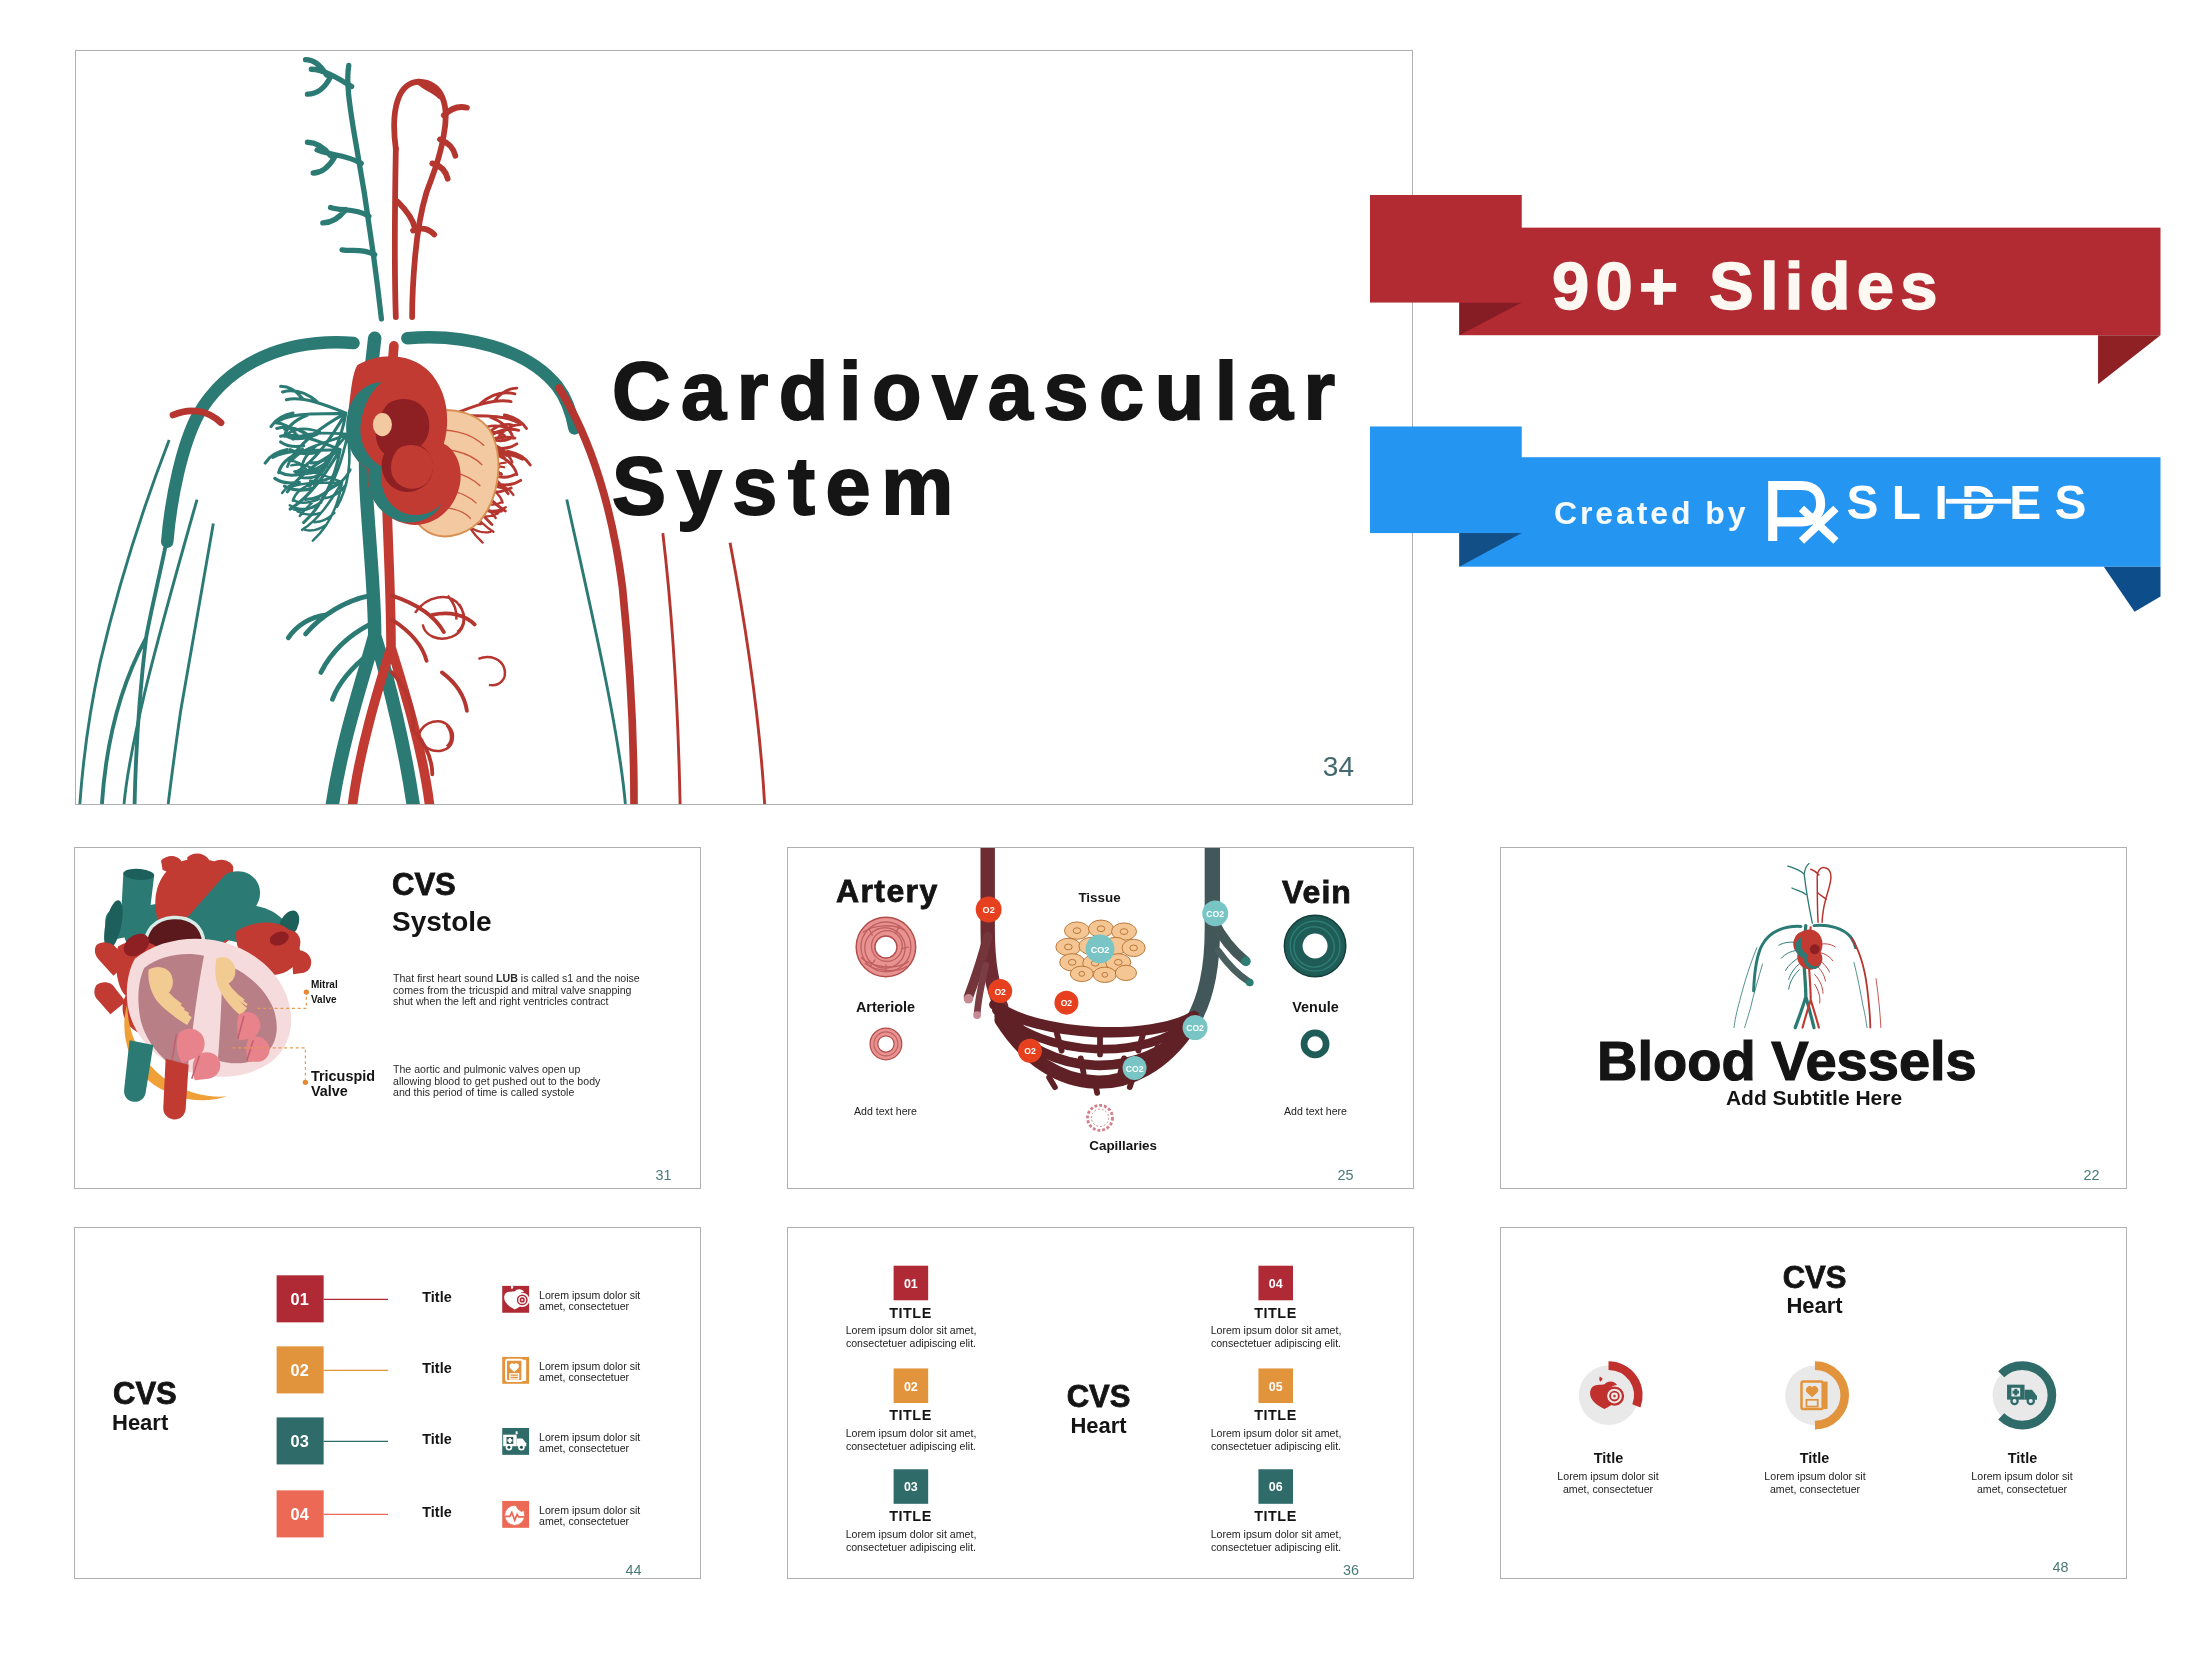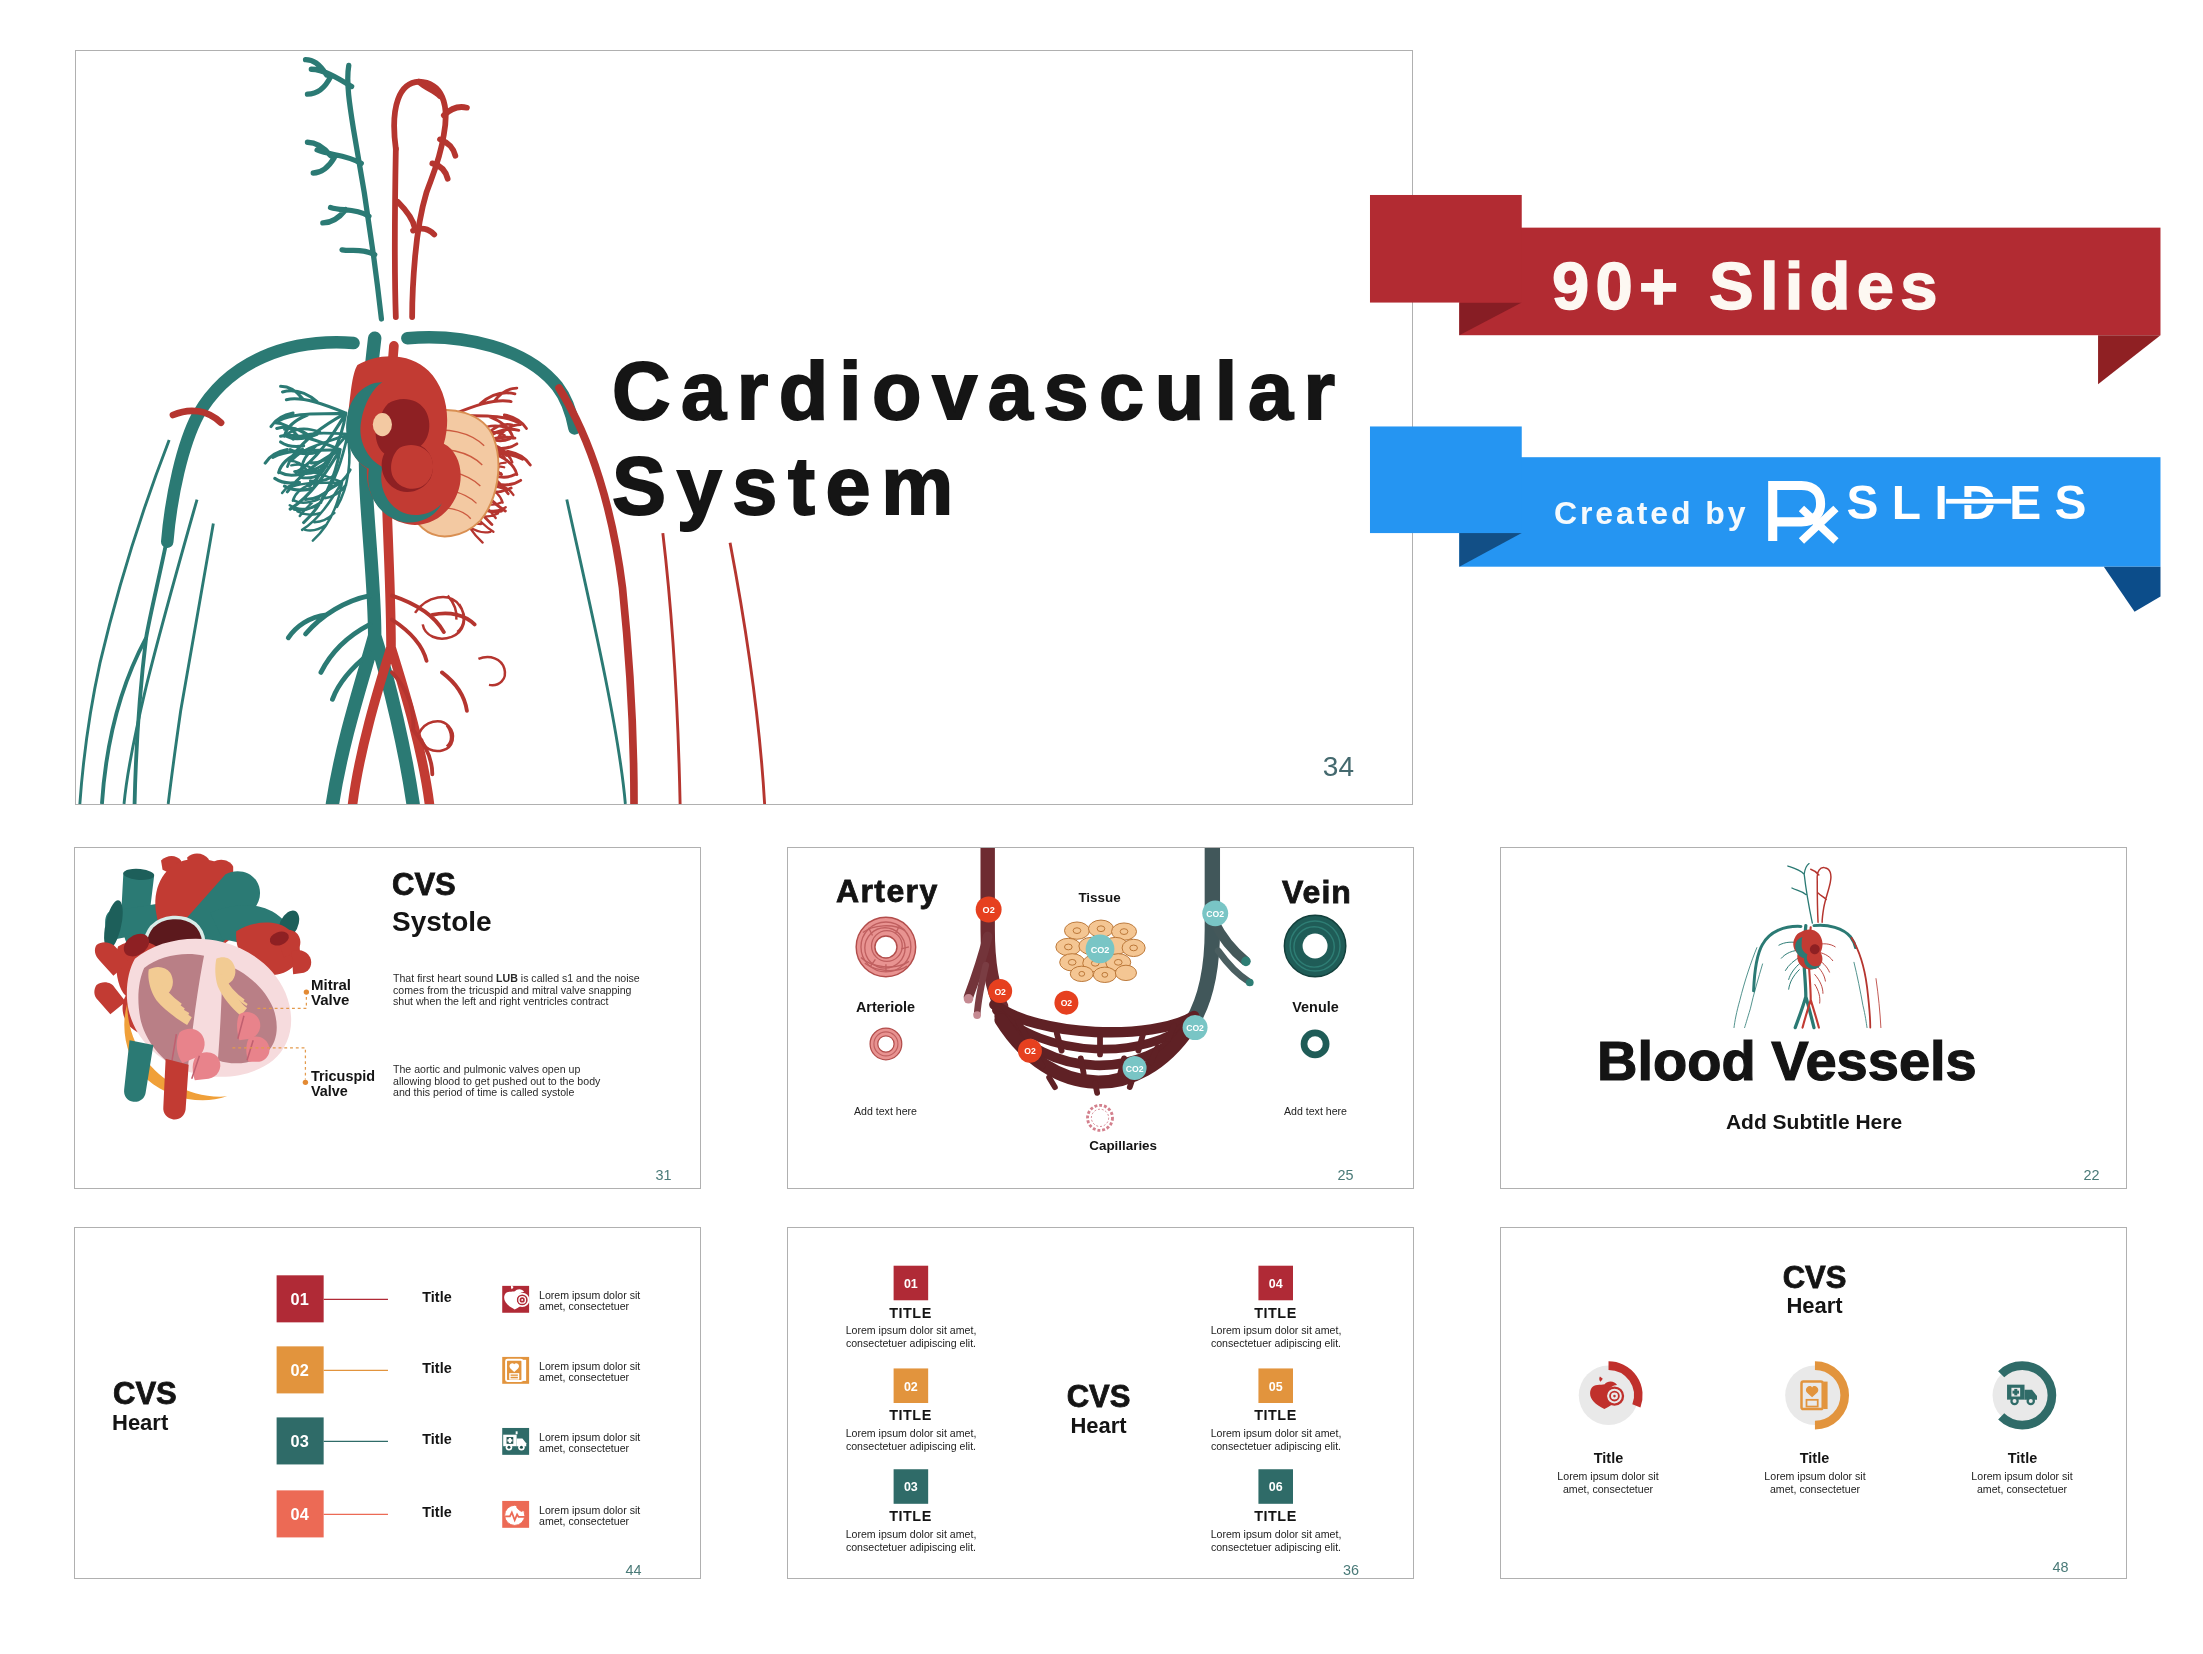--- a/index.html
+++ b/index.html
@@ -212,21 +212,21 @@
 
   <g stroke="#e39a4d" stroke-width="1.3" stroke-dasharray="3,3" fill="none">
     <path d="M268,1050 L319,1050 L319,1036"></path>
     <path d="M242,1091 L318,1091 L318,1124"></path>
   </g>
   <circle cx="319" cy="1033" r="2.8" fill="#e38a33"></circle>
   <circle cx="318" cy="1127" r="2.8" fill="#e38a33"></circle>
 </svg>
 <div class="abs" style="left:392px;top:869px;font-size:31px;line-height:31px;font-weight:bold;color:#141414;-webkit-text-stroke:0.8px #141414;">CVS</div>
 <div class="abs" style="left:392px;top:912px;font-size:28px;line-height:20px;font-weight:bold;color:#141414;">Systole</div>
-<div class="abs" style="left:311px;top:977px;font-size:15px;line-height:15px;font-weight:bold;color:#141414;">Mitral<br>Valve</div>
+<div class="abs" style="left:311px;top:977px;font-size:10px;line-height:15px;font-weight:bold;color:#141414;">Mitral<br>Valve</div>
 <div class="abs" style="left:311px;top:1069px;font-size:14.4px;line-height:15px;font-weight:bold;color:#141414;">Tricuspid<br>Valve</div>
 <div class="abs" style="left:393px;top:973px;font-size:10.6px;line-height:11.5px;color:#2a2a2a;">That first heart sound <b>LUB</b> is called s1 and the noise<br>comes from the tricuspid and mitral valve snapping<br>shut when the left and right ventricles contract</div>
 <div class="abs" style="left:393px;top:1064px;font-size:10.6px;line-height:11.5px;color:#2a2a2a;">The aortic and pulmonic valves open up<br>allowing blood to get pushed out to the body<br>and this period of time is called systole</div>
 <svg class="abs" style="left:788px;top:848px;" width="625" height="340" viewBox="820 883 651 354">
 
   <g stroke-linecap="round" fill="none">
     <path d="M1028,883 L1028,968 C1028,1000 1032,1028 1042,1048" stroke="#6e2b31" stroke-width="15"></path>
     <path d="M1028,975 C1022,1000 1014,1022 1008,1038" stroke="#73343a" stroke-width="10"></path>
     <path d="M1026,1005 C1022,1022 1018,1042 1017,1056" stroke="#7a3d43" stroke-width="7"></path>
     <circle cx="1008" cy="1040" r="5" fill="#c58a92" stroke="none"></circle>
@@ -377,21 +377,21 @@
     <g stroke="#b5352f" stroke-width="1.1">
       <path d="M1890,984 C1899,981 1908,982 1914,986 M1890,992 C1899,993 1907,997 1911,1003 M1890,1000 C1898,1004 1904,1010 1907,1017 M1890,1008 C1897,1014 1901,1021 1902,1028 M1889,1020 C1896,1028 1899,1036 1899,1043 M1889,1032 C1894,1040 1896,1048 1895,1055"></path>
     </g>
 
     <path d="M1872,968 C1879,963 1889,964 1894,970 C1899,976 1900,986 1896,993 C1898,996 1899,1000 1898,1004 C1895,1012 1886,1016 1878,1013 C1870,1010 1866,1002 1868,994 C1863,990 1861,982 1864,976 C1866,971 1869,969 1872,968 Z" fill="#c23b33" stroke="none"></path>
     <path d="M1874,974 C1869,975 1865,980 1865,986 C1865,993 1870,999 1876,1000 C1875,1006 1879,1012 1885,1013 C1890,1014 1895,1011 1897,1007 C1894,1010 1888,1011 1884,1008 C1880,1005 1878,1000 1880,995 C1875,993 1872,988 1873,982 C1873,979 1873,976 1874,974 Z" fill="#2b7a74" stroke="none"></path>
     <path d="M1883,988 a6,6 0 1,0 12,2 a6,6 0 1,0 -12,-2" fill="#8e2023" stroke="none"></path>
   </g>
 </svg>
 <div class="abs" style="left:1597px;top:1033px;width:434px;font-size:56px;line-height:56px;font-weight:bold;color:#141414;-webkit-text-stroke:1.2px #141414;">Blood Vessels</div>
-<div class="abs" style="left:1645px;top:1111px;width:338px;text-align:center;font-size:21px;line-height:21px;font-weight:bold;color:#141414;">Add Subtitle Here</div>
+<div class="abs" style="left:1645px;top:1087px;width:338px;text-align:center;font-size:21px;line-height:21px;font-weight:bold;color:#141414;">Add Subtitle Here</div>
 <svg class="abs" style="left:75px;top:1228px;" width="625" height="350" viewBox="78 1278 651 364">
   <defs>
     <g id="ic-heart">
       <path d="M-6.5,-8 C-10,-8 -12,-5 -12,-1.5 C-12,3 -8,7 -1,10.5 C1,9.5 3,8.4 4.7,7.2 C1.5,4.8 0.2,1 1.6,-2.6 C2.8,-5.8 5.6,-7.8 8.8,-8 C7.8,-9.6 5.9,-10.6 3.8,-10.6 C1.9,-10.6 0.3,-9.8 -0.8,-8.5 C-2.2,-8.2 -4.2,-8 -6.5,-8 Z"></path>
       <path d="M-4,-10.5 C-5.2,-12 -5.2,-13.4 -4.4,-14.6 L-2.2,-12.8 C-2.8,-12 -3.2,-11.2 -4,-10.5 Z"></path>
       <circle cx="6.8" cy="0.6" r="6.6" fill="none" stroke="#fff" stroke-width="1.8"></circle>
       <circle cx="6.8" cy="0.6" r="3.4" fill="none" stroke="#fff" stroke-width="1.4"></circle>
       <circle cx="6.8" cy="0.6" r="1"></circle>
     </g>
     <g id="ic-book">

